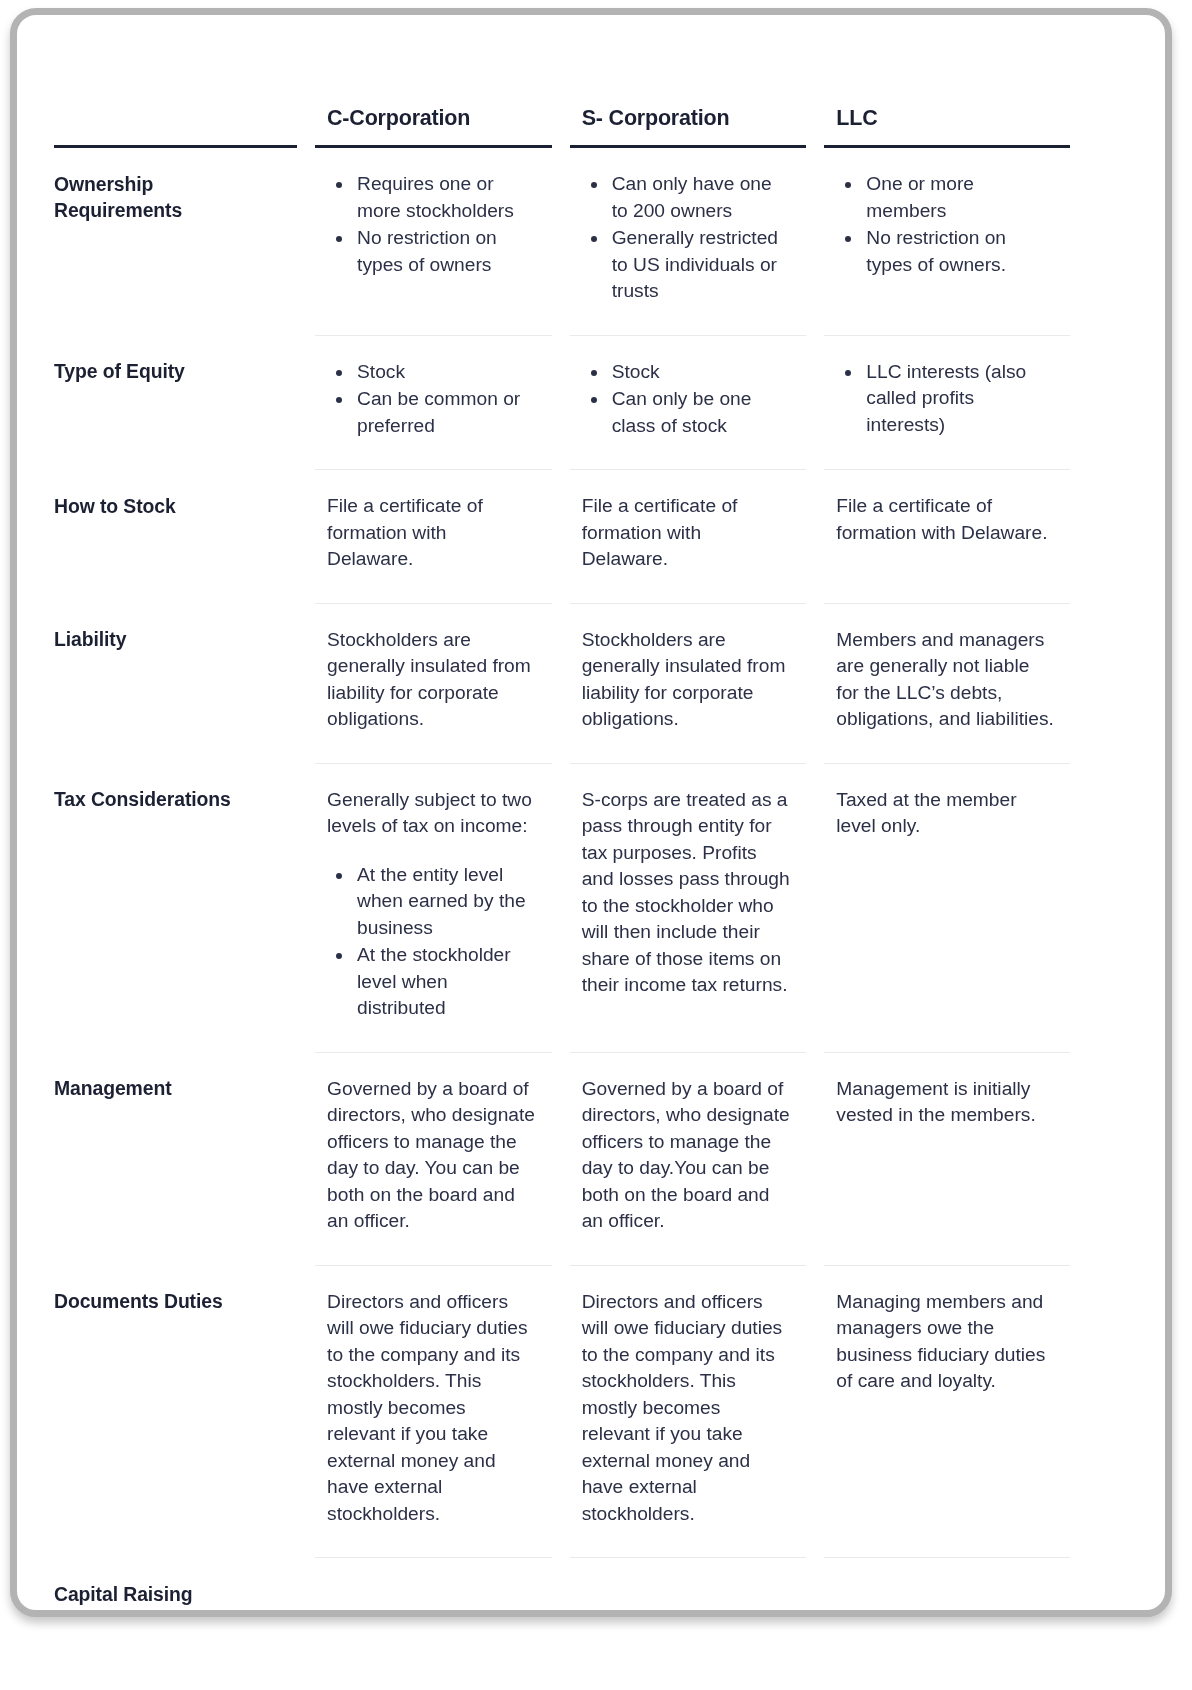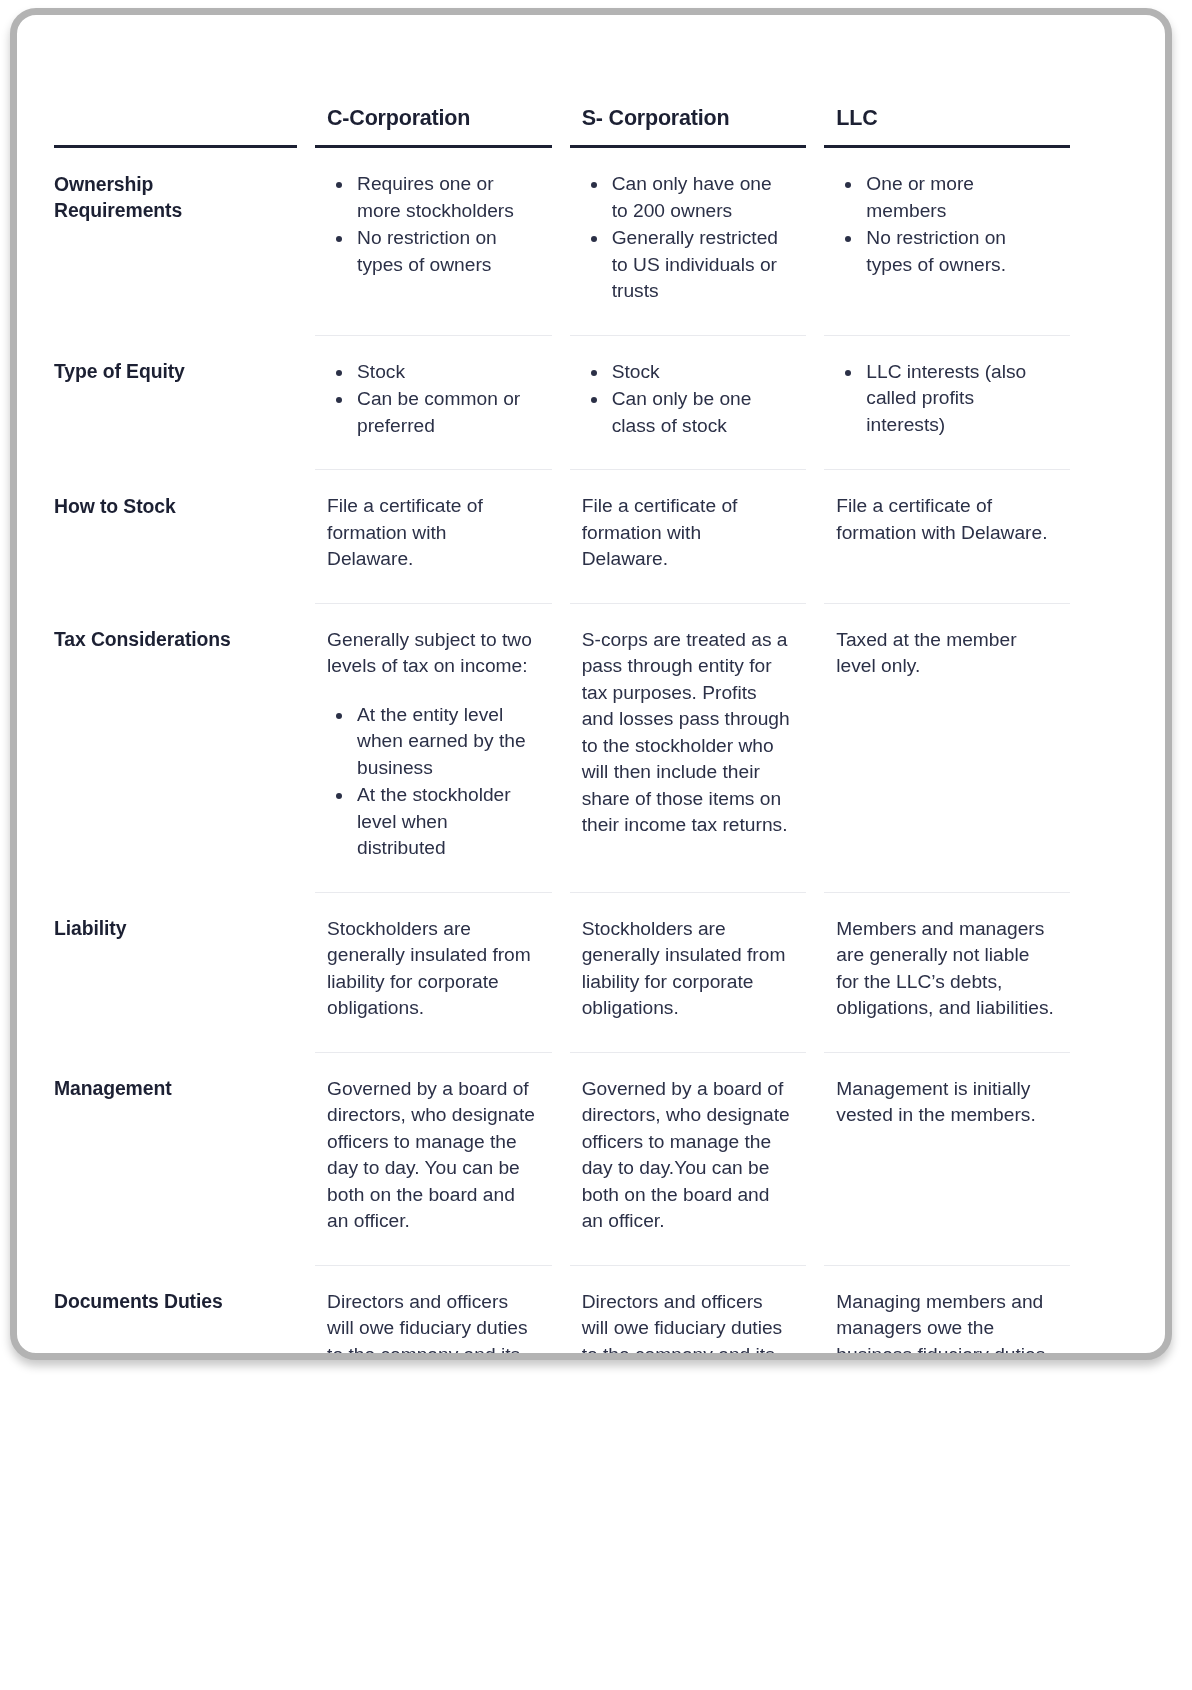--- a/index.html
+++ b/index.html
@@ -12,21 +12,21 @@
     height: 1690px;
     font-family: "Liberation Sans", sans-serif;
     -webkit-font-smoothing: antialiased;
   }
 
   .page-frame {
     position: absolute;
     left: 10px;
     top: 8px;
     width: 1162px;
-    height: 1352px;
+    height: 1609px;
     background: #ffffff;
     border: 7px solid #b3b3b3;
     border-radius: 26px;
     box-sizing: border-box;
     overflow: hidden;
     box-shadow: 0 6px 10px rgba(0,0,0,0.22);
   }
 
   .table-wrap {
     position: absolute;
@@ -182,45 +182,45 @@
               <p>File a certificate of formation with Delaware.</p>
             </td>
             <td>
               <p>File a certificate of formation with Delaware.</p>
             </td>
             <td>
               <p>File a certificate of formation with Delaware.</p>
             </td>
           </tr>
           <tr>
+            <td class="row-label">Liability</td>
+            <td>
+              <p>Stockholders are generally insulated from liability for corporate obligations.</p>
+            </td>
+            <td>
+              <p>Stockholders are generally insulated from liability for corporate obligations.</p>
+            </td>
+            <td>
+              <p>Members and managers are generally not liable for the LLC’s debts, obligations, and liabilities.</p>
+            </td>
+          </tr>
+          <tr>
             <td class="row-label">Tax Considerations</td>
             <td>
               <p>Generally subject to two levels of tax on income:</p>
               <ul>
                 <li>At the entity level when earned by the business</li>
                 <li>At the stockholder level when distributed</li>
               </ul>
             </td>
             <td>
               <p>S-corps are treated as a pass through entity for tax purposes. Profits and losses pass through to the stockholder who will then include their share of those items on their income tax returns.</p>
             </td>
             <td>
               <p>Taxed at the member level only.</p>
-            </td>
-          </tr>
-          <tr>
-            <td class="row-label">Liability</td>
-            <td>
-              <p>Stockholders are generally insulated from liability for corporate obligations.</p>
-            </td>
-            <td>
-              <p>Stockholders are generally insulated from liability for corporate obligations.</p>
-            </td>
-            <td>
-              <p>Members and managers are generally not liable for the LLC’s debts, obligations, and liabilities.</p>
             </td>
           </tr>
           <tr>
             <td class="row-label">Management</td>
             <td>
               <p>Governed by a board of directors, who designate officers to manage the day to day. You can be both on the board and an officer.</p>
             </td>
             <td>
               <p>Governed by a board of directors, who designate officers to manage the day to day.You can be both on the board and an officer.</p>
             </td>

